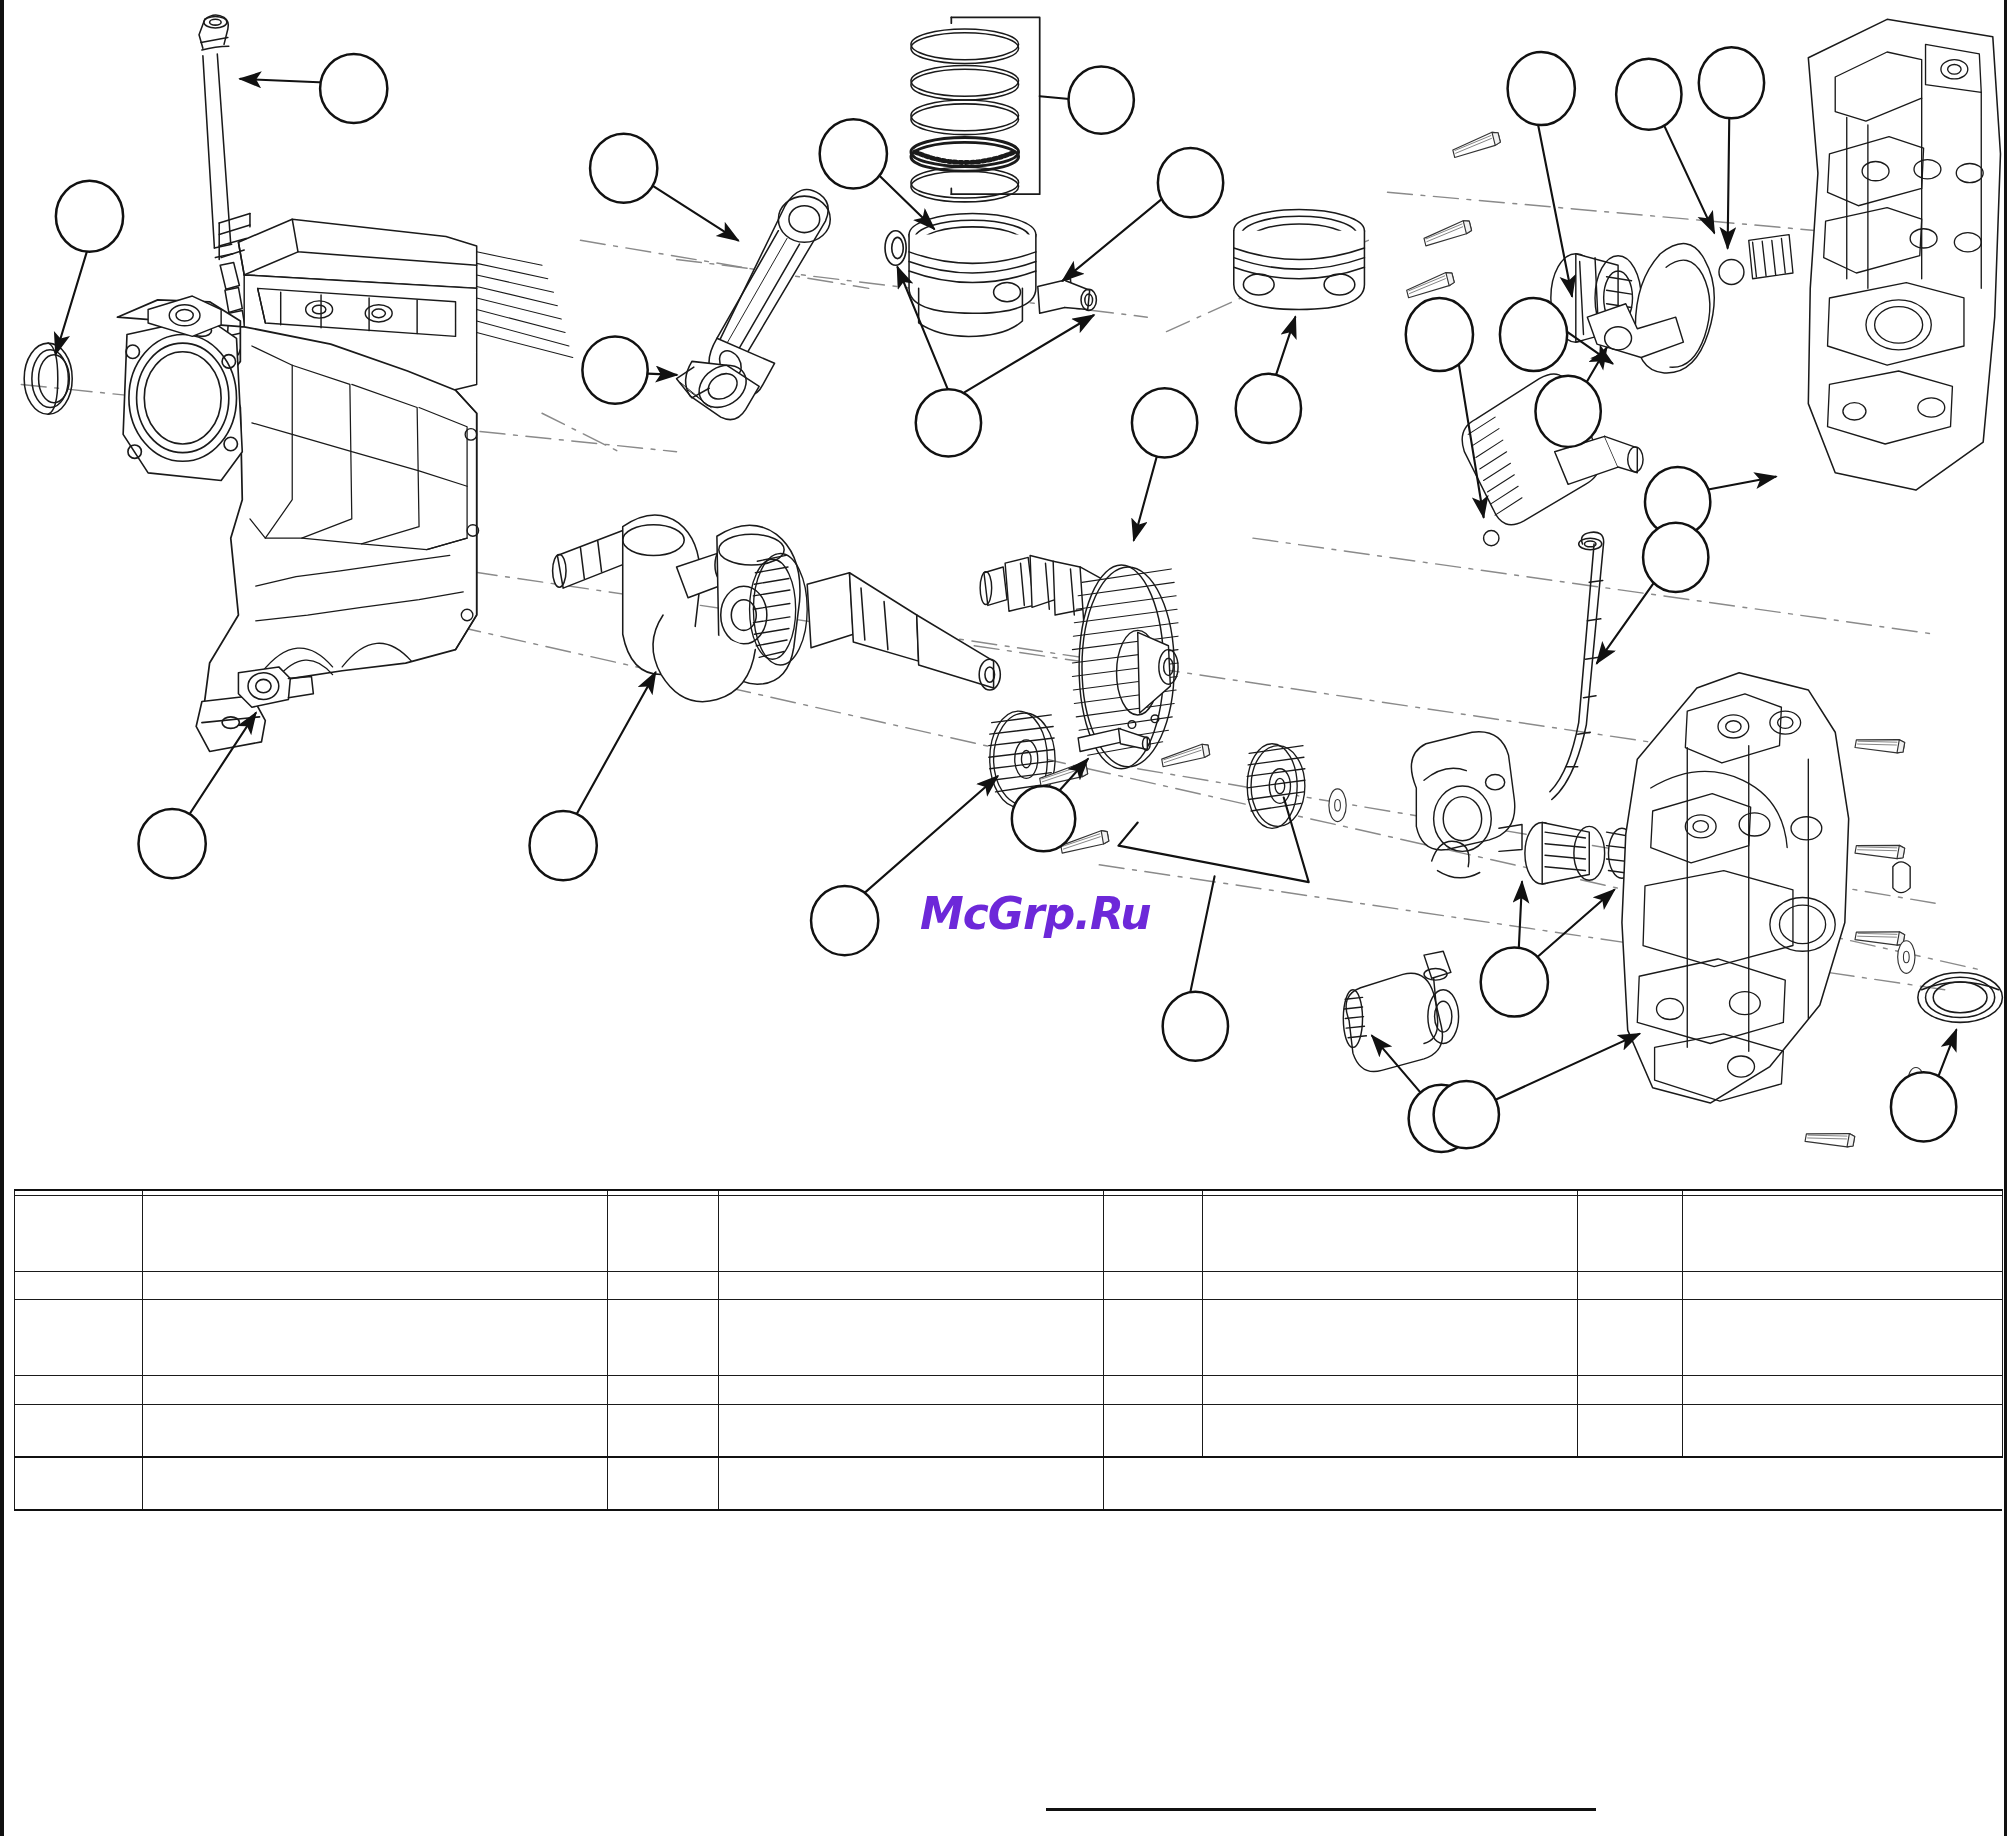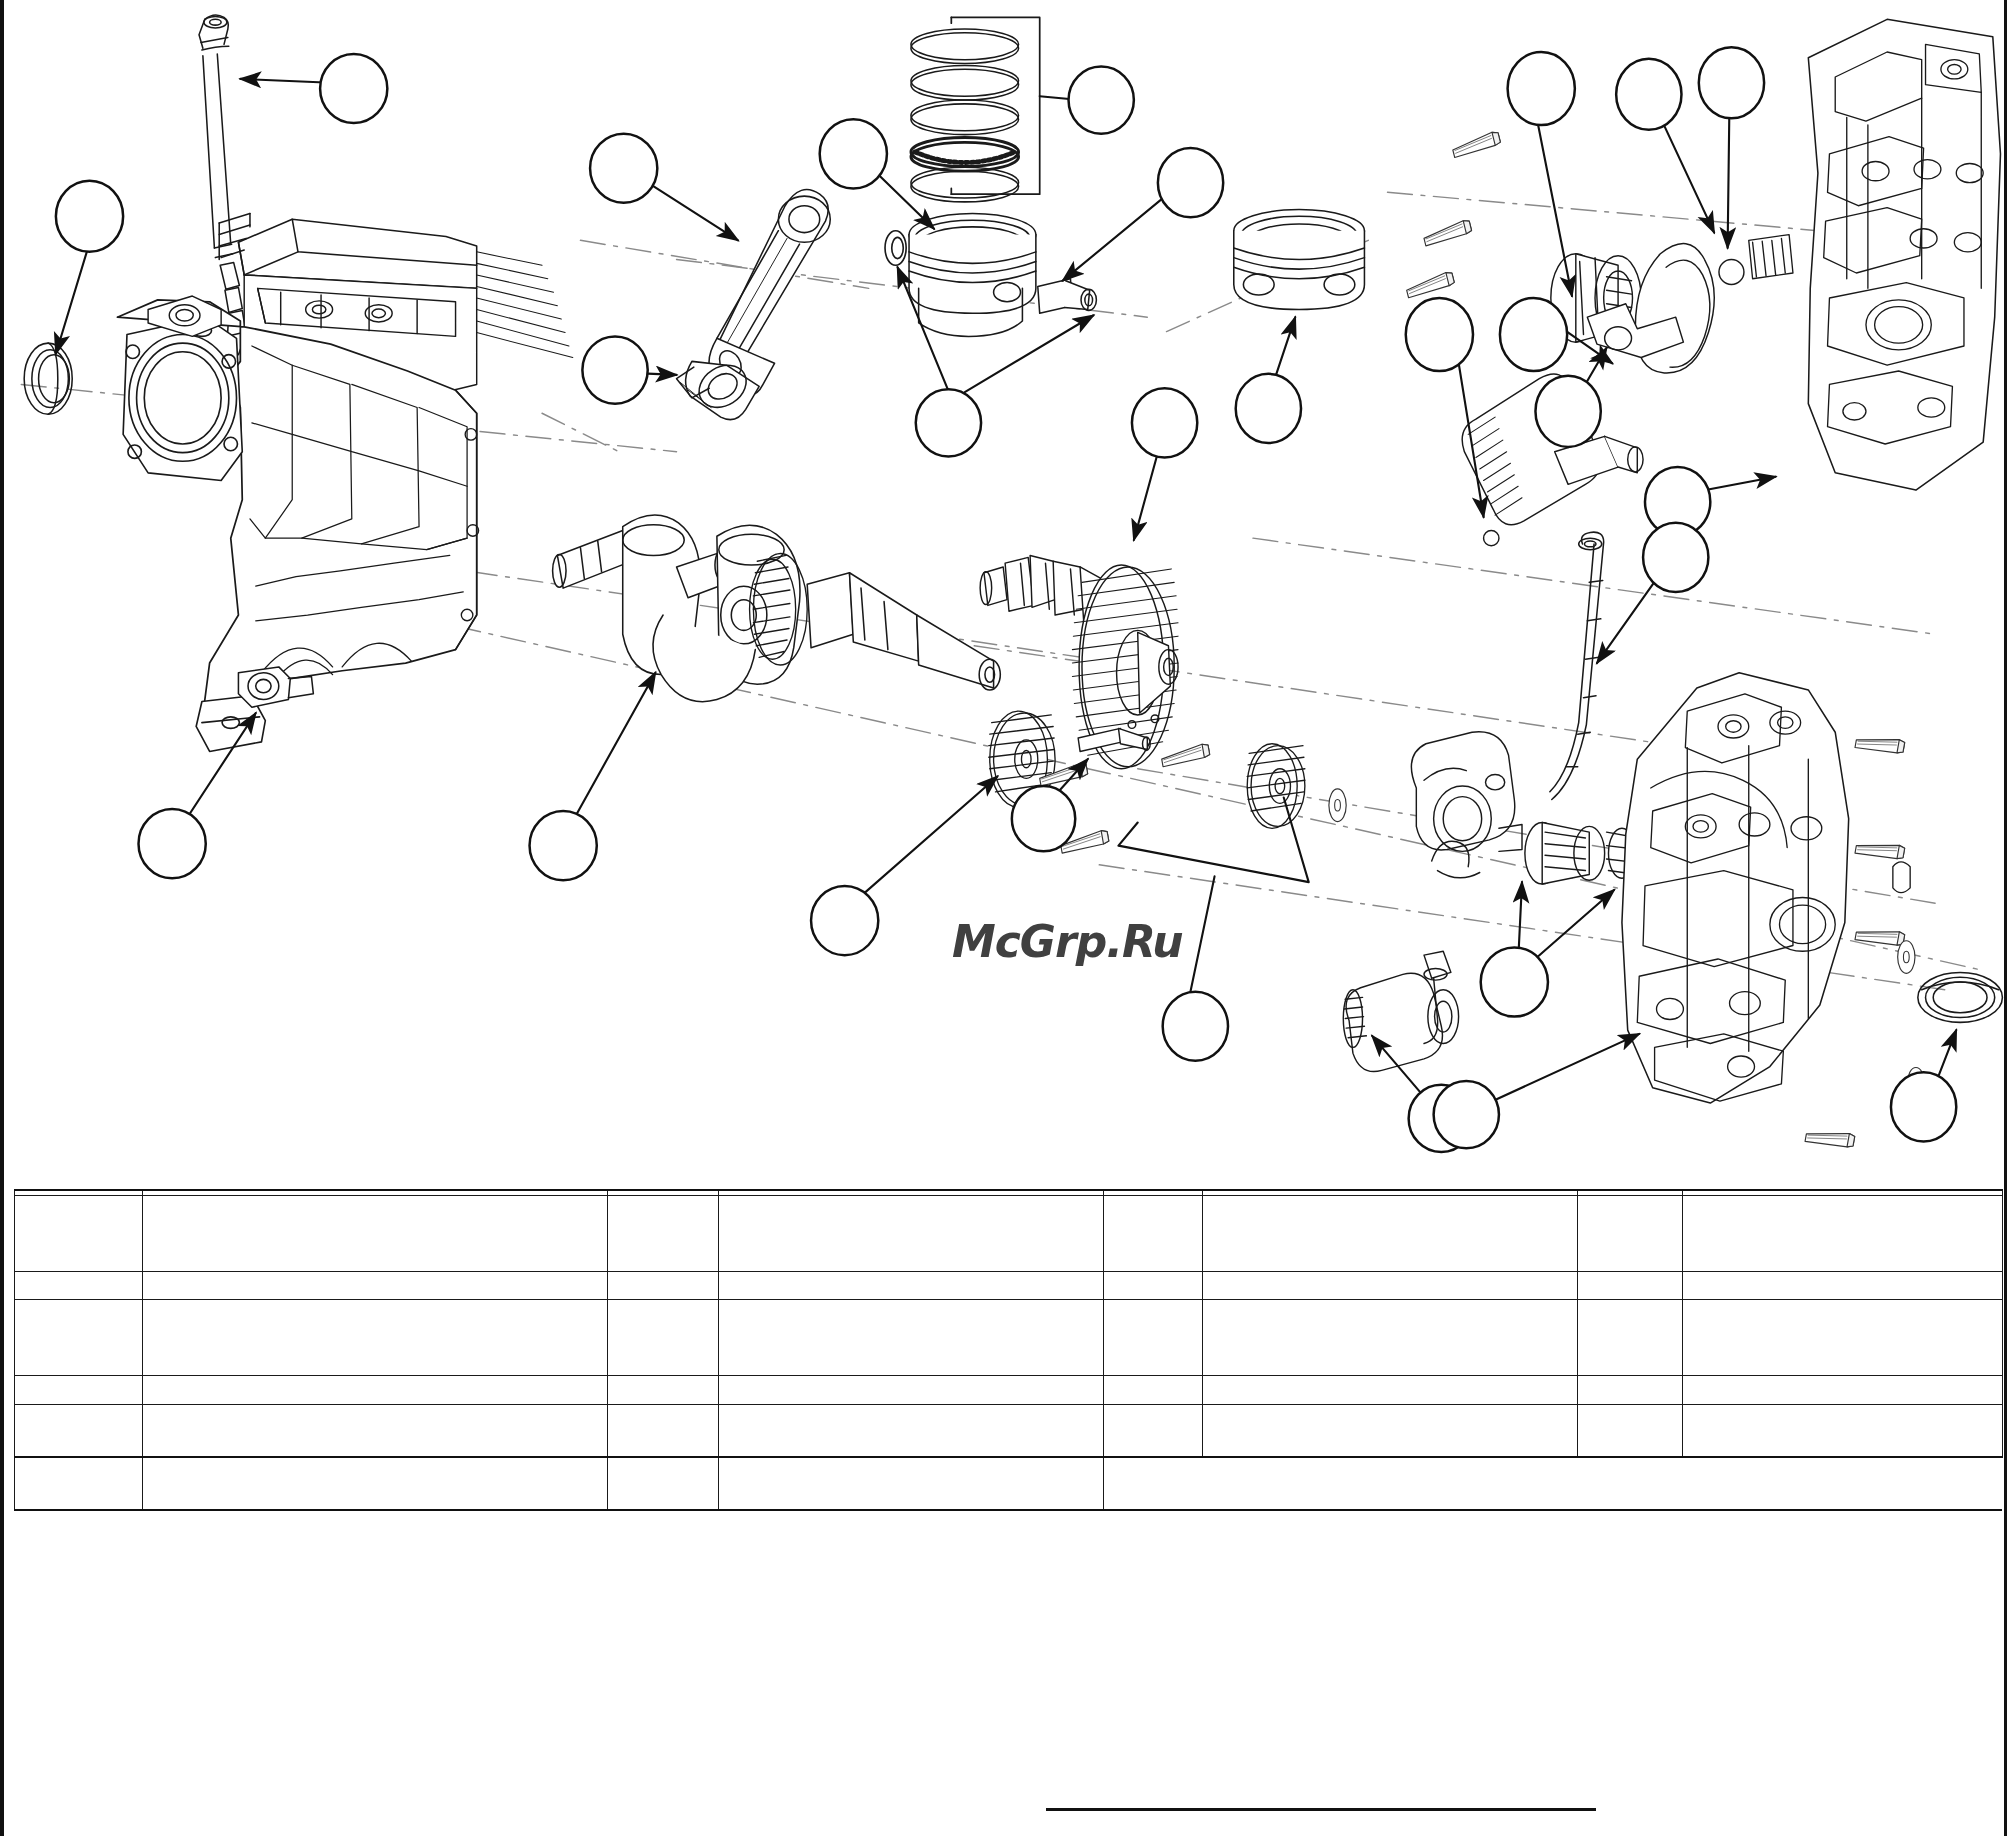--- a/index.html
+++ b/index.html
@@ -11,26 +11,25 @@
   #page{
     position:absolute;inset:0;width:2008px;height:1837px;background:#fff;
     border-left:4.8px solid #111;border-right:4.8px solid #111;
     box-sizing:border-box;
   }
   
   #diagram{position:absolute;left:0;top:0;width:2008px;height:1182px;}
   #diagram svg{display:block;}
   
   #watermark{
-    position:absolute;left:916px;top:916px;
+    position:absolute;left:916px;top:888px;
     font-family:"DejaVu Sans", sans-serif;
     font-style:italic;font-weight:bold;font-size:44px;
-    color:#404040;letter-spacing:-1px;white-space:nowrap;
+    color:#6d28d9;letter-spacing:-1px;white-space:nowrap;
     pointer-events:none;
-    margin-left:32px;
   }
   
   #parts-table{
     position:absolute;left:9.6px;top:1189px;
     width:1989px;border-collapse:collapse;table-layout:fixed;
   }
   #parts-table td{
     border:1px solid #1a1a1a;
     padding:1.9px 5.8px;
     font-size:19px;color:#111;

